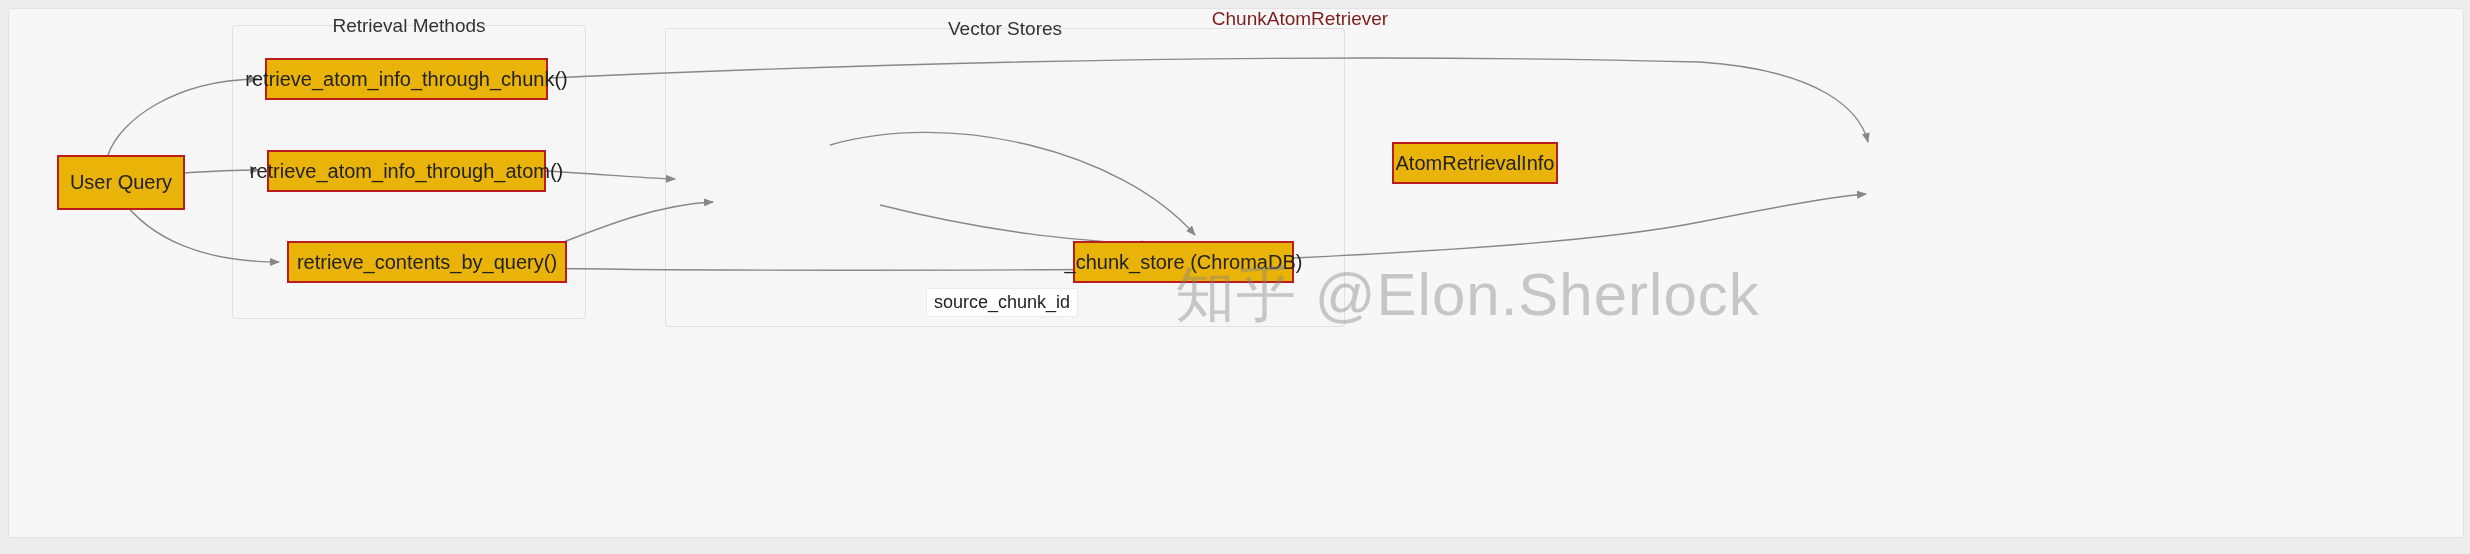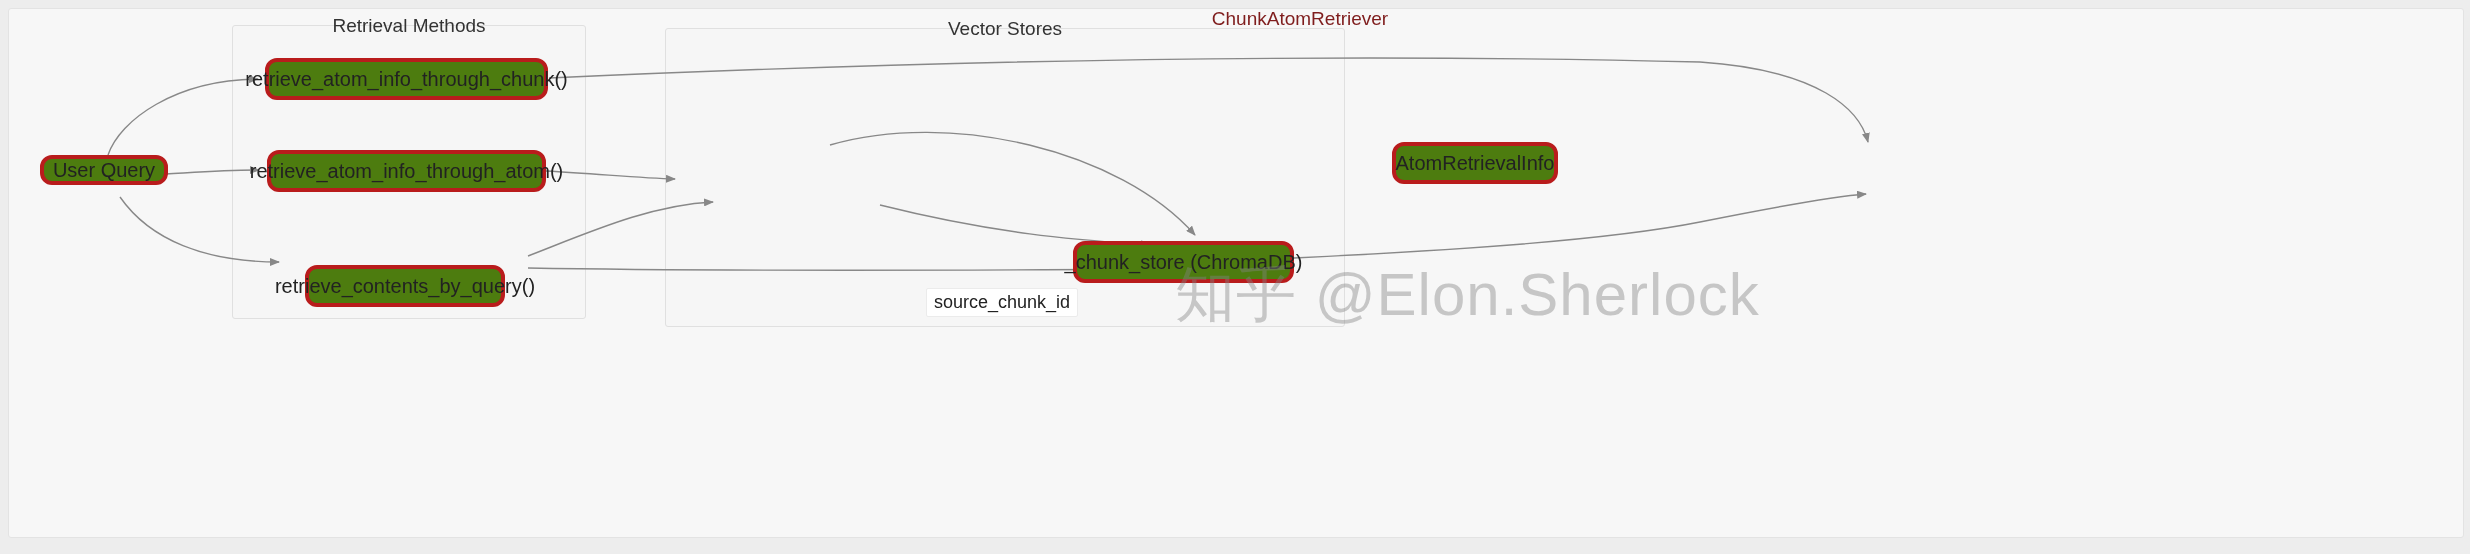--- a/index.html
+++ b/index.html
@@ -10,21 +10,21 @@
           background:#f7f7f7;border:1px solid #e3e3e3;border-radius:3px;}
 
   svg#wires{position:absolute;left:0;top:0;width:2470px;height:554px;overflow:visible;}
 
   .subgraph{position:absolute;border:1px solid #e0e0e0;background:#f6f6f6;border-radius:3px;}
   .subgraph-title{position:absolute;top:-11px;left:0;width:100%;text-align:center;
                   font-size:19px;color:#333;background:transparent;line-height:22px;}
 
   .outer-title{position:absolute;font-size:19px;color:#7f1d1d;text-align:center;}
 
-  .node{position:absolute;background:#4d7c0f;border:4px solid #b91c1c;border-radius:12px;
+  .node{position:absolute;background:#eab308;border:2px solid #b91c1c;border-radius:0;
         display:flex;align-items:center;justify-content:center;color:#222;font-size:20px;
         box-sizing:border-box;white-space:nowrap;}
 
   .edge-label{position:absolute;background:#ffffff;border:1px solid #ebebeb;
               font-size:18px;color:#222;padding:3px 7px;border-radius:2px;white-space:nowrap;}
 
   #watermark{position:absolute;color:rgba(130,130,130,.42);font-size:60px;
              letter-spacing:1px;white-space:nowrap;pointer-events:none;}
   #watermark .cn{font-family:"DejaVu Sans",sans-serif;}
 </style>
@@ -57,27 +57,27 @@
       <path d="M546,171 C600,174 640,178 675,179"></path>
       <path d="M528,256 C590,232 650,205 713,202"></path>
       <path d="M549,78 C900,62 1300,52 1700,62 C1820,70 1860,110 1868,142"></path>
       <path d="M880,205 C1000,235 1080,240 1150,245"></path>
       <path d="M528,268 C750,272 1000,270 1180,269"></path>
       <path d="M1294,258 C1420,252 1600,242 1700,222 C1790,204 1840,196 1866,194"></path>
       <path d="M830,145 C950,110 1120,150 1195,235"></path>
     </g>
   </svg>
 
-  <div class="node" style="left:40px;top:155px;width:128px;height:30px;text-align:center;">User Query</div>
+  <div class="node" style="left:57px;top:155px;width:128px;height:55px;text-align:center;">User Query</div>
 
   <div class="node" style="left:265px;top:58px;width:283px;height:42px;">retrieve_atom_info_through_chunk()</div>
 
   <div class="node" style="left:267px;top:150px;width:279px;height:42px;">retrieve_atom_info_through_atom()</div>
 
-  <div class="node" style="left:305px;top:241px;width:200px;height:42px;margin-top:24px;">retrieve_contents_by_query()</div>
+  <div class="node" style="left:287px;top:241px;width:280px;height:42px;">retrieve_contents_by_query()</div>
 
 
   <div class="node" style="left:1073px;top:241px;width:221px;height:42px;">_chunk_store (ChromaDB)</div>
 
   <div class="node" style="left:1392px;top:142px;width:166px;height:42px;">AtomRetrievalInfo</div>
 
   <div class="edge-label" style="left:926px;top:288px;">source_chunk_id</div>
 
   <div id="watermark" style="left:1175px;top:255px;">
     <span class="cn">知乎</span>

